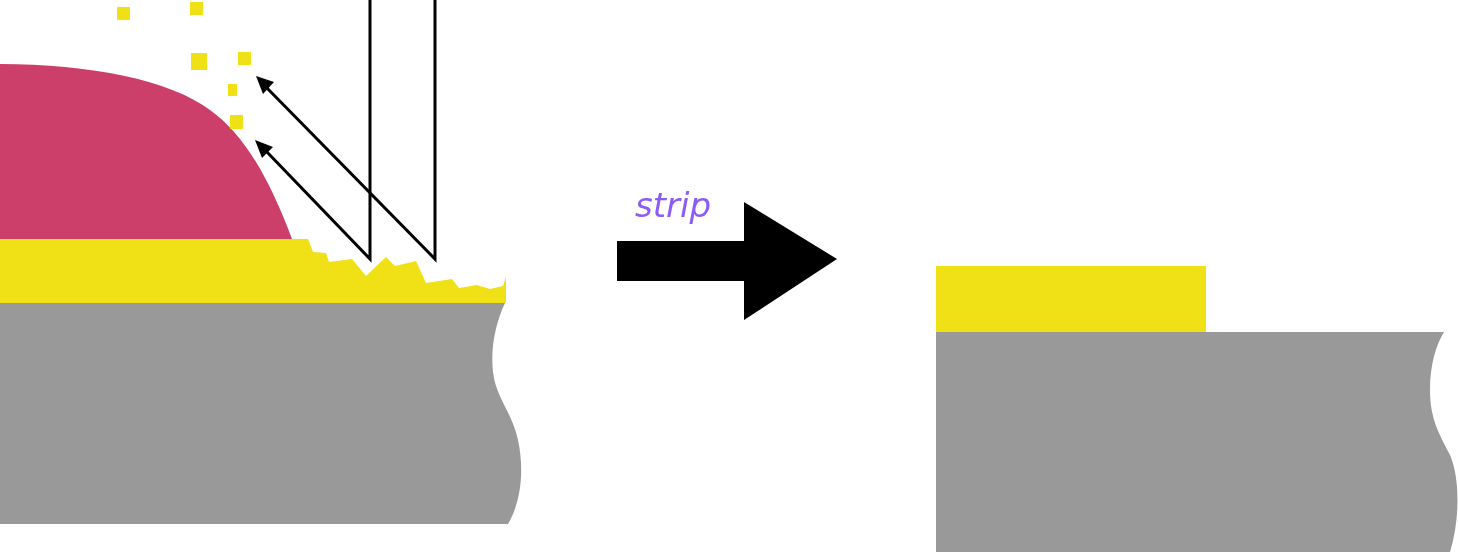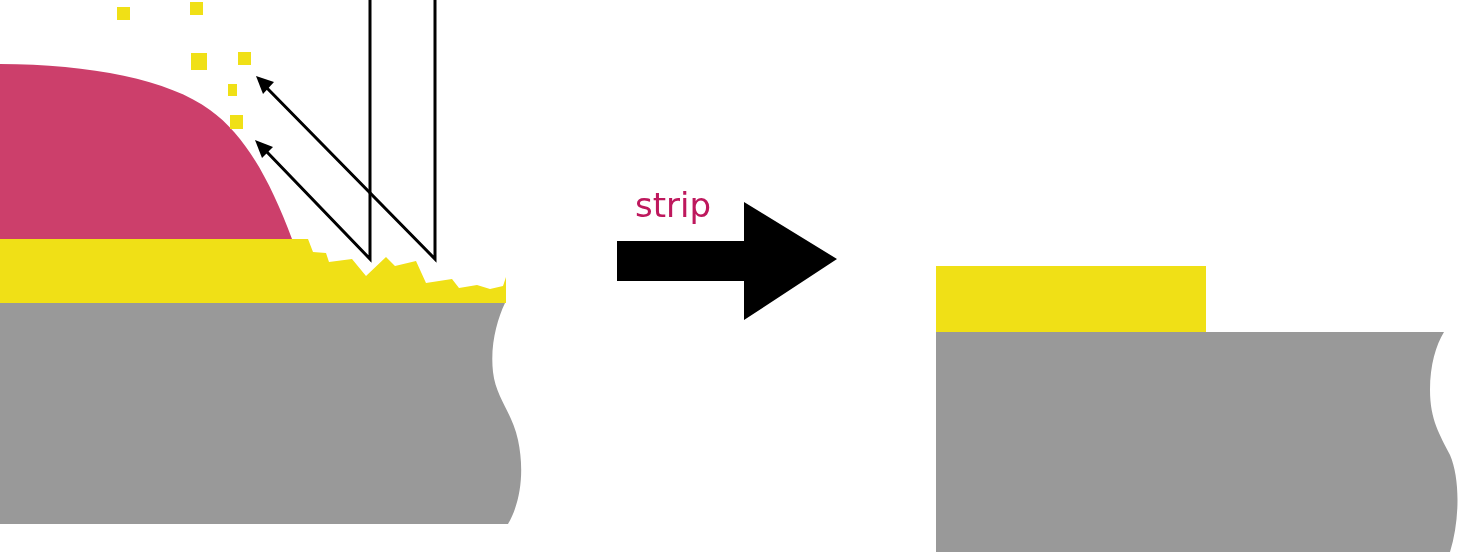--- a/index.html
+++ b/index.html
@@ -2,22 +2,23 @@
 <html><head>
   <meta charset="utf-8">
   <style>
     html, body { margin: 0; padding: 0; background: #ffffff; }
     body { width: 1458px; height: 552px; overflow: hidden; position: relative; }
     #stage { position: absolute; left: 0; top: 0; width: 1458px; height: 552px; }
     .label-text {
       position: absolute;
       font-family: "DejaVu Sans", sans-serif;
       font-size: 34px;
-      color: #be185d;
+      color: #8b5cf6;
       line-height: 1;
+      font-style: italic;
     }
   </style>
 </head>
 <body>
 
 <div id="stage">
   <svg width="1458" height="552" viewBox="0 0 1458 552" xmlns="http://www.w3.org/2000/svg">
 
     <g>
 

